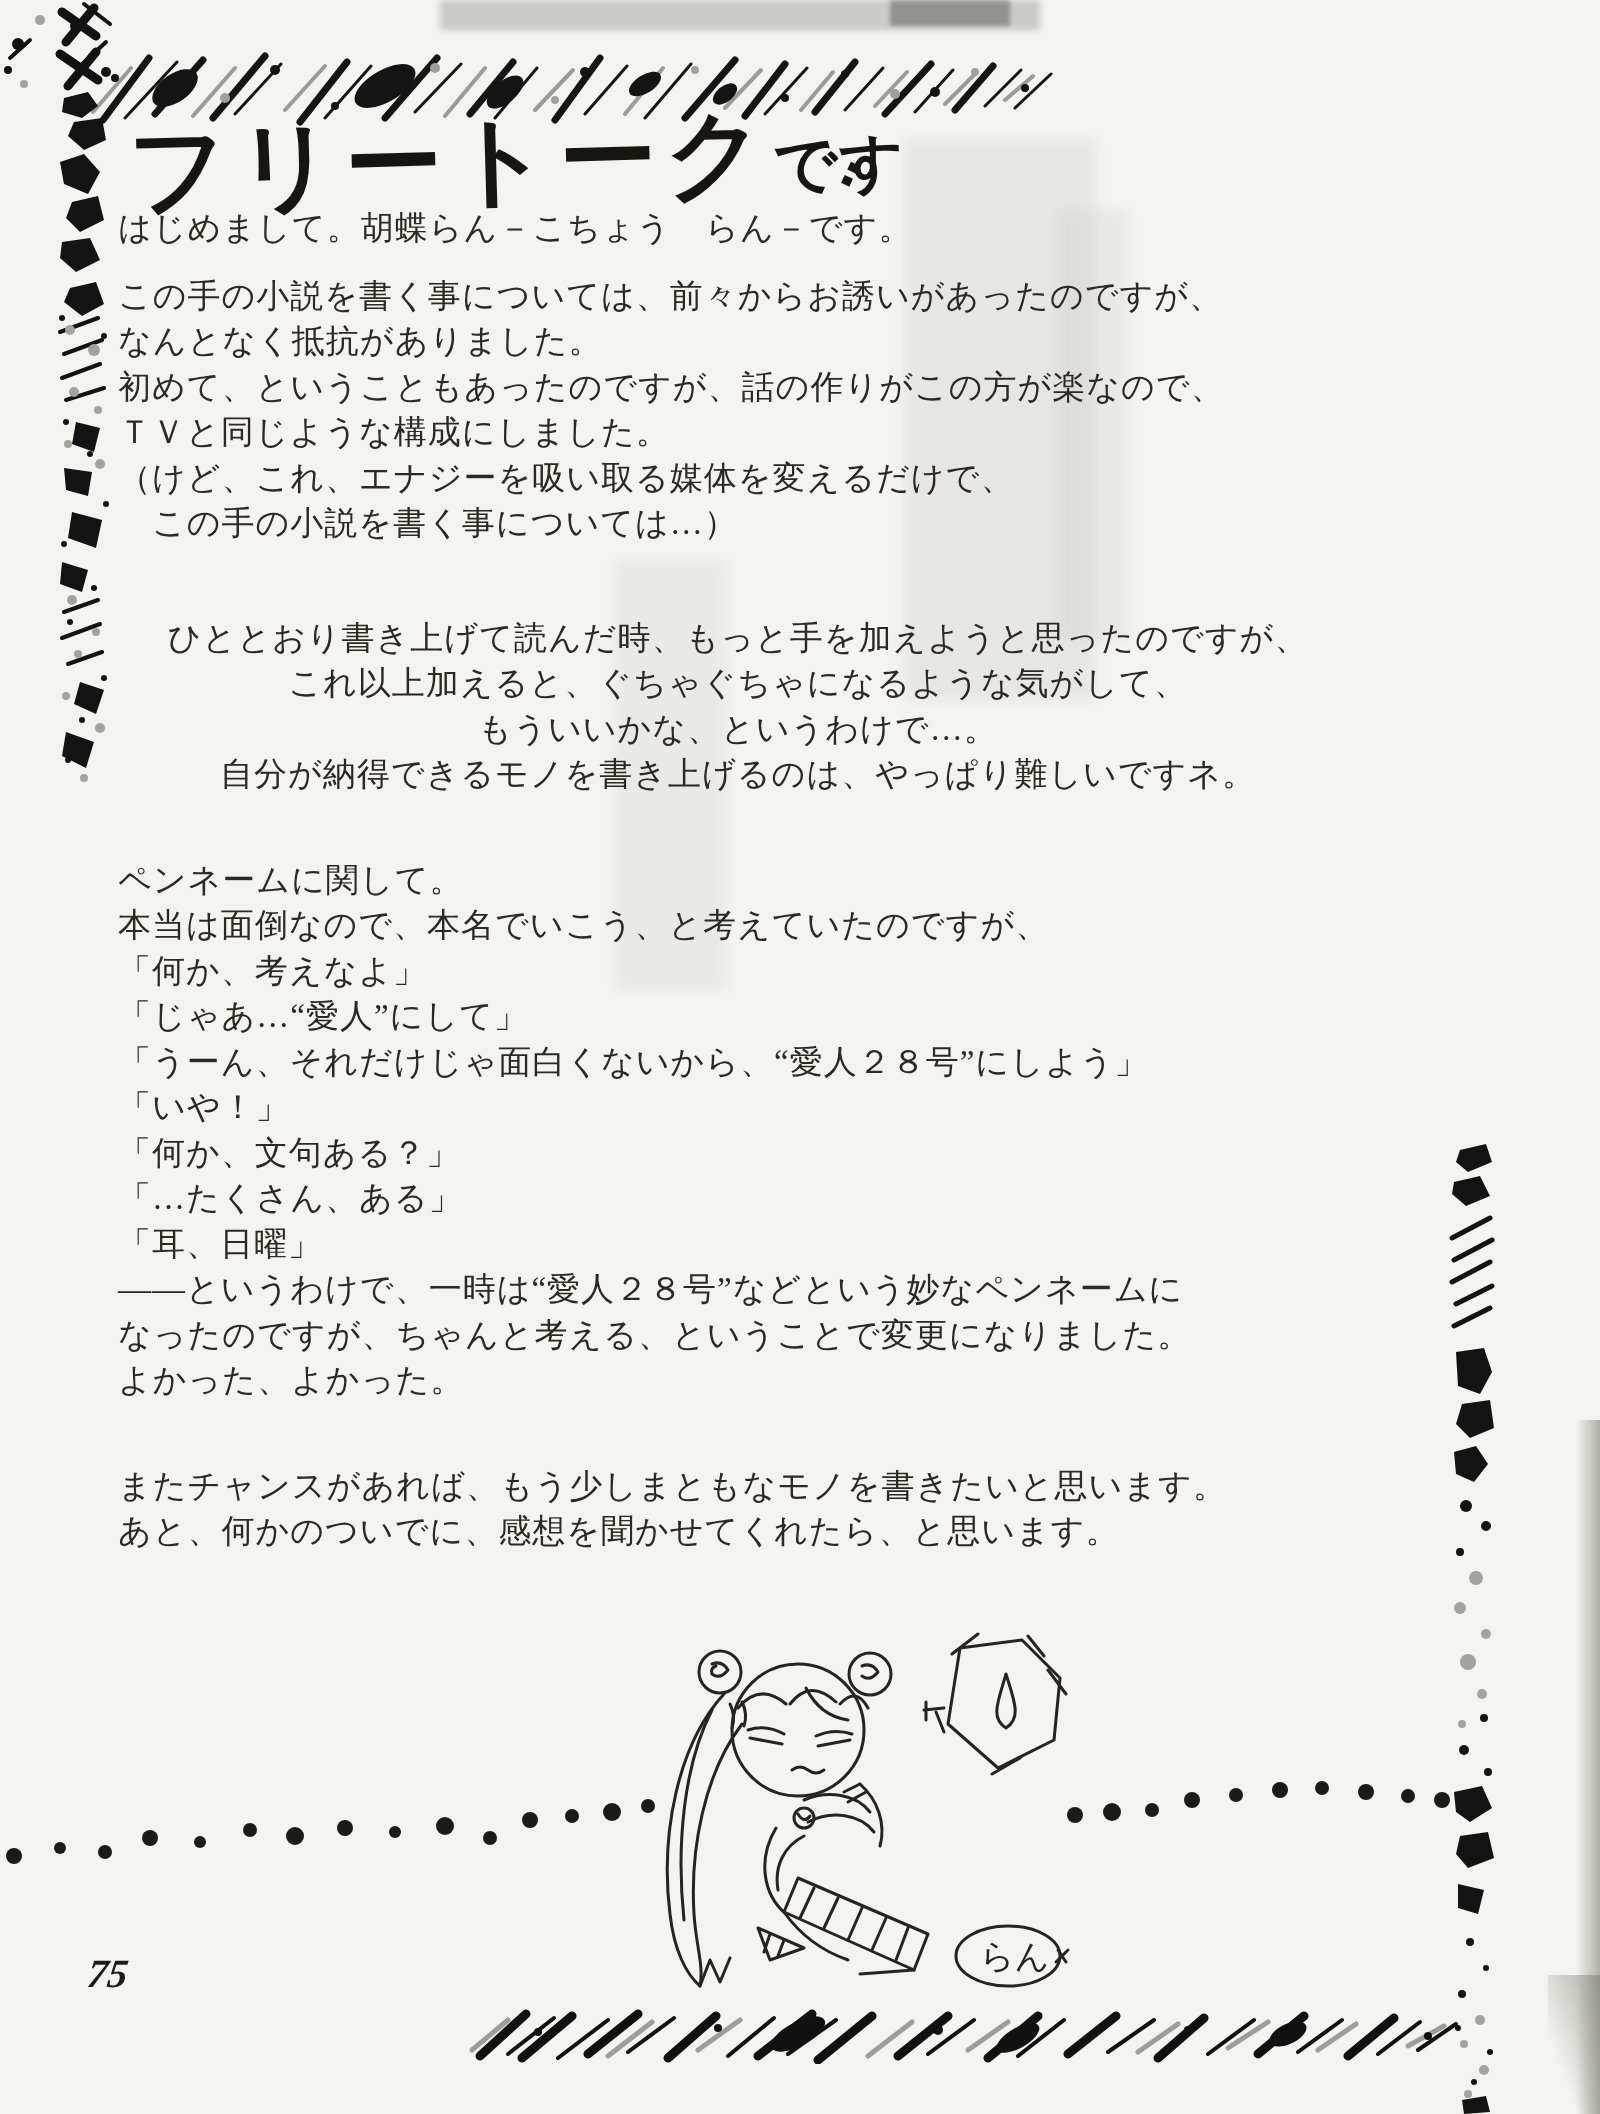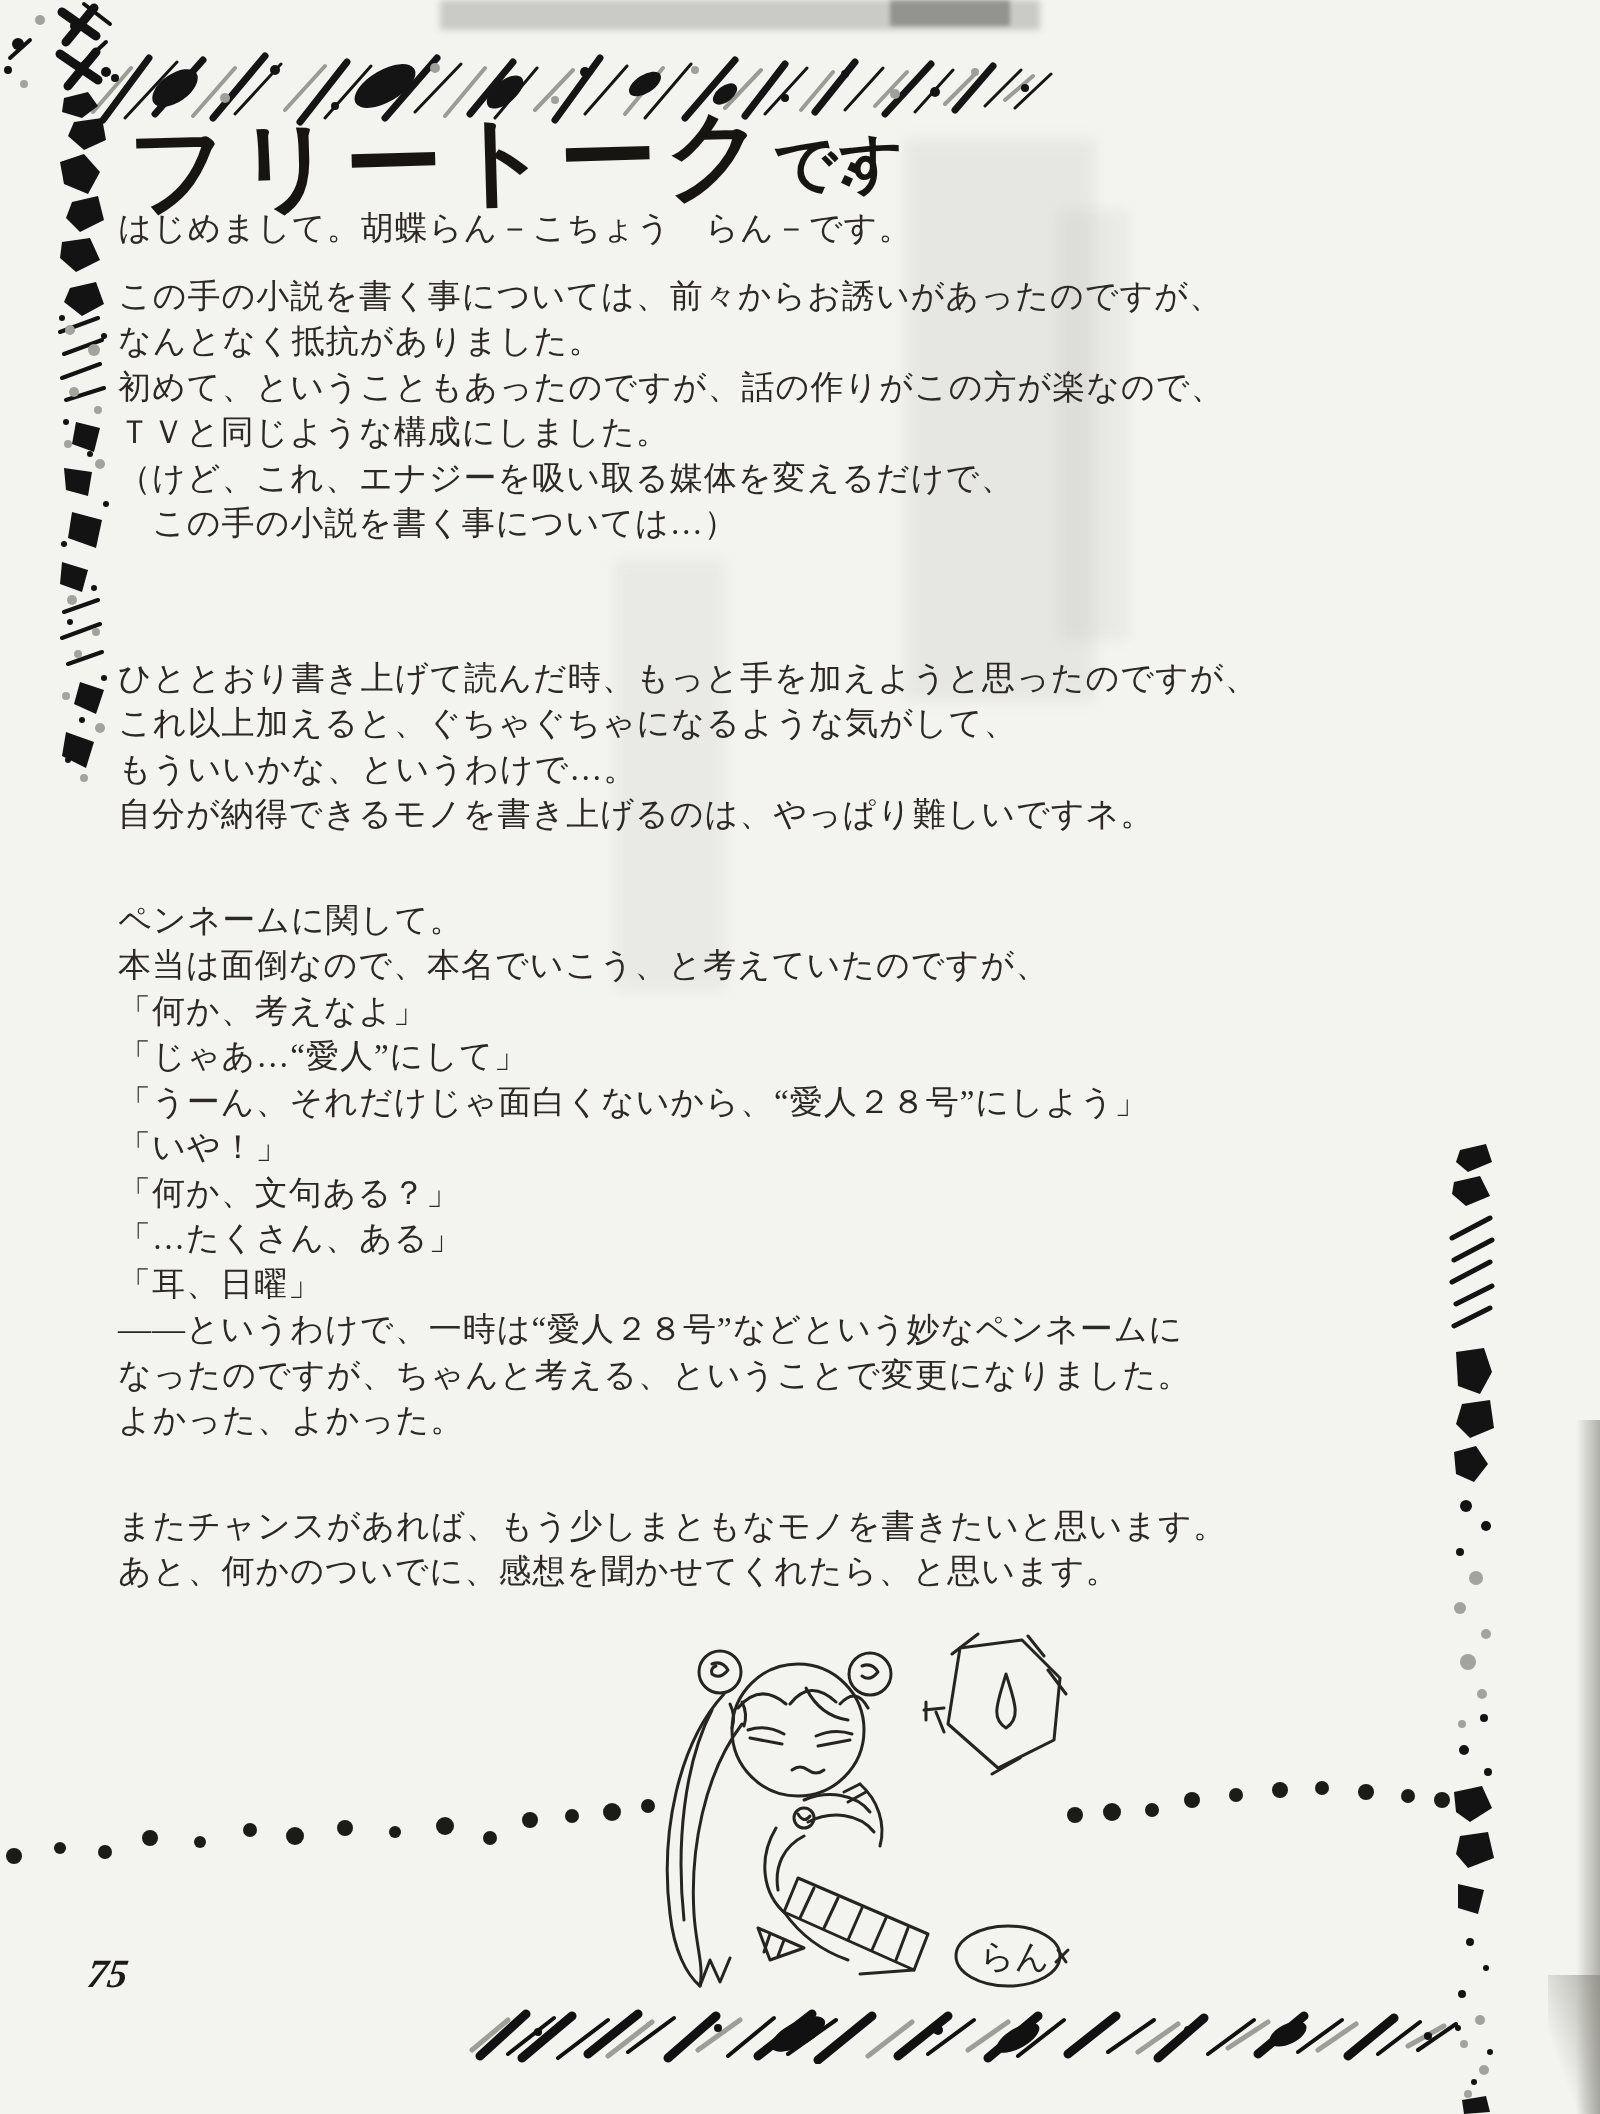--- a/index.html
+++ b/index.html
@@ -45,21 +45,21 @@
   }
   
   .body-text{
     position:absolute;left:118px;top:206px;width:1240px;
     font-size:33px;line-height:45.5px;letter-spacing:1px;
     color:#2b2922;
   }
   .para{margin:0;}
   .para + .para{margin-top:60px;}
   .para.gap-sm{margin-top:22px;}
-  .para.gap-lg{margin-top:109px;}
+  .para.gap-lg{margin-top:69px;text-align:center;}
   .tline{white-space:pre;}
   
   .page-number{
     position:absolute;left:88px;top:1950px;
     font-family:"Liberation Serif",serif;font-style:italic;font-weight:bold;
     font-size:40px;color:#1d1b16;transform:skewX(-8deg);
   }
   
   .dots{position:absolute;left:0;top:1755px;}
   .sketch{position:absolute;left:608px;top:1612px;}

